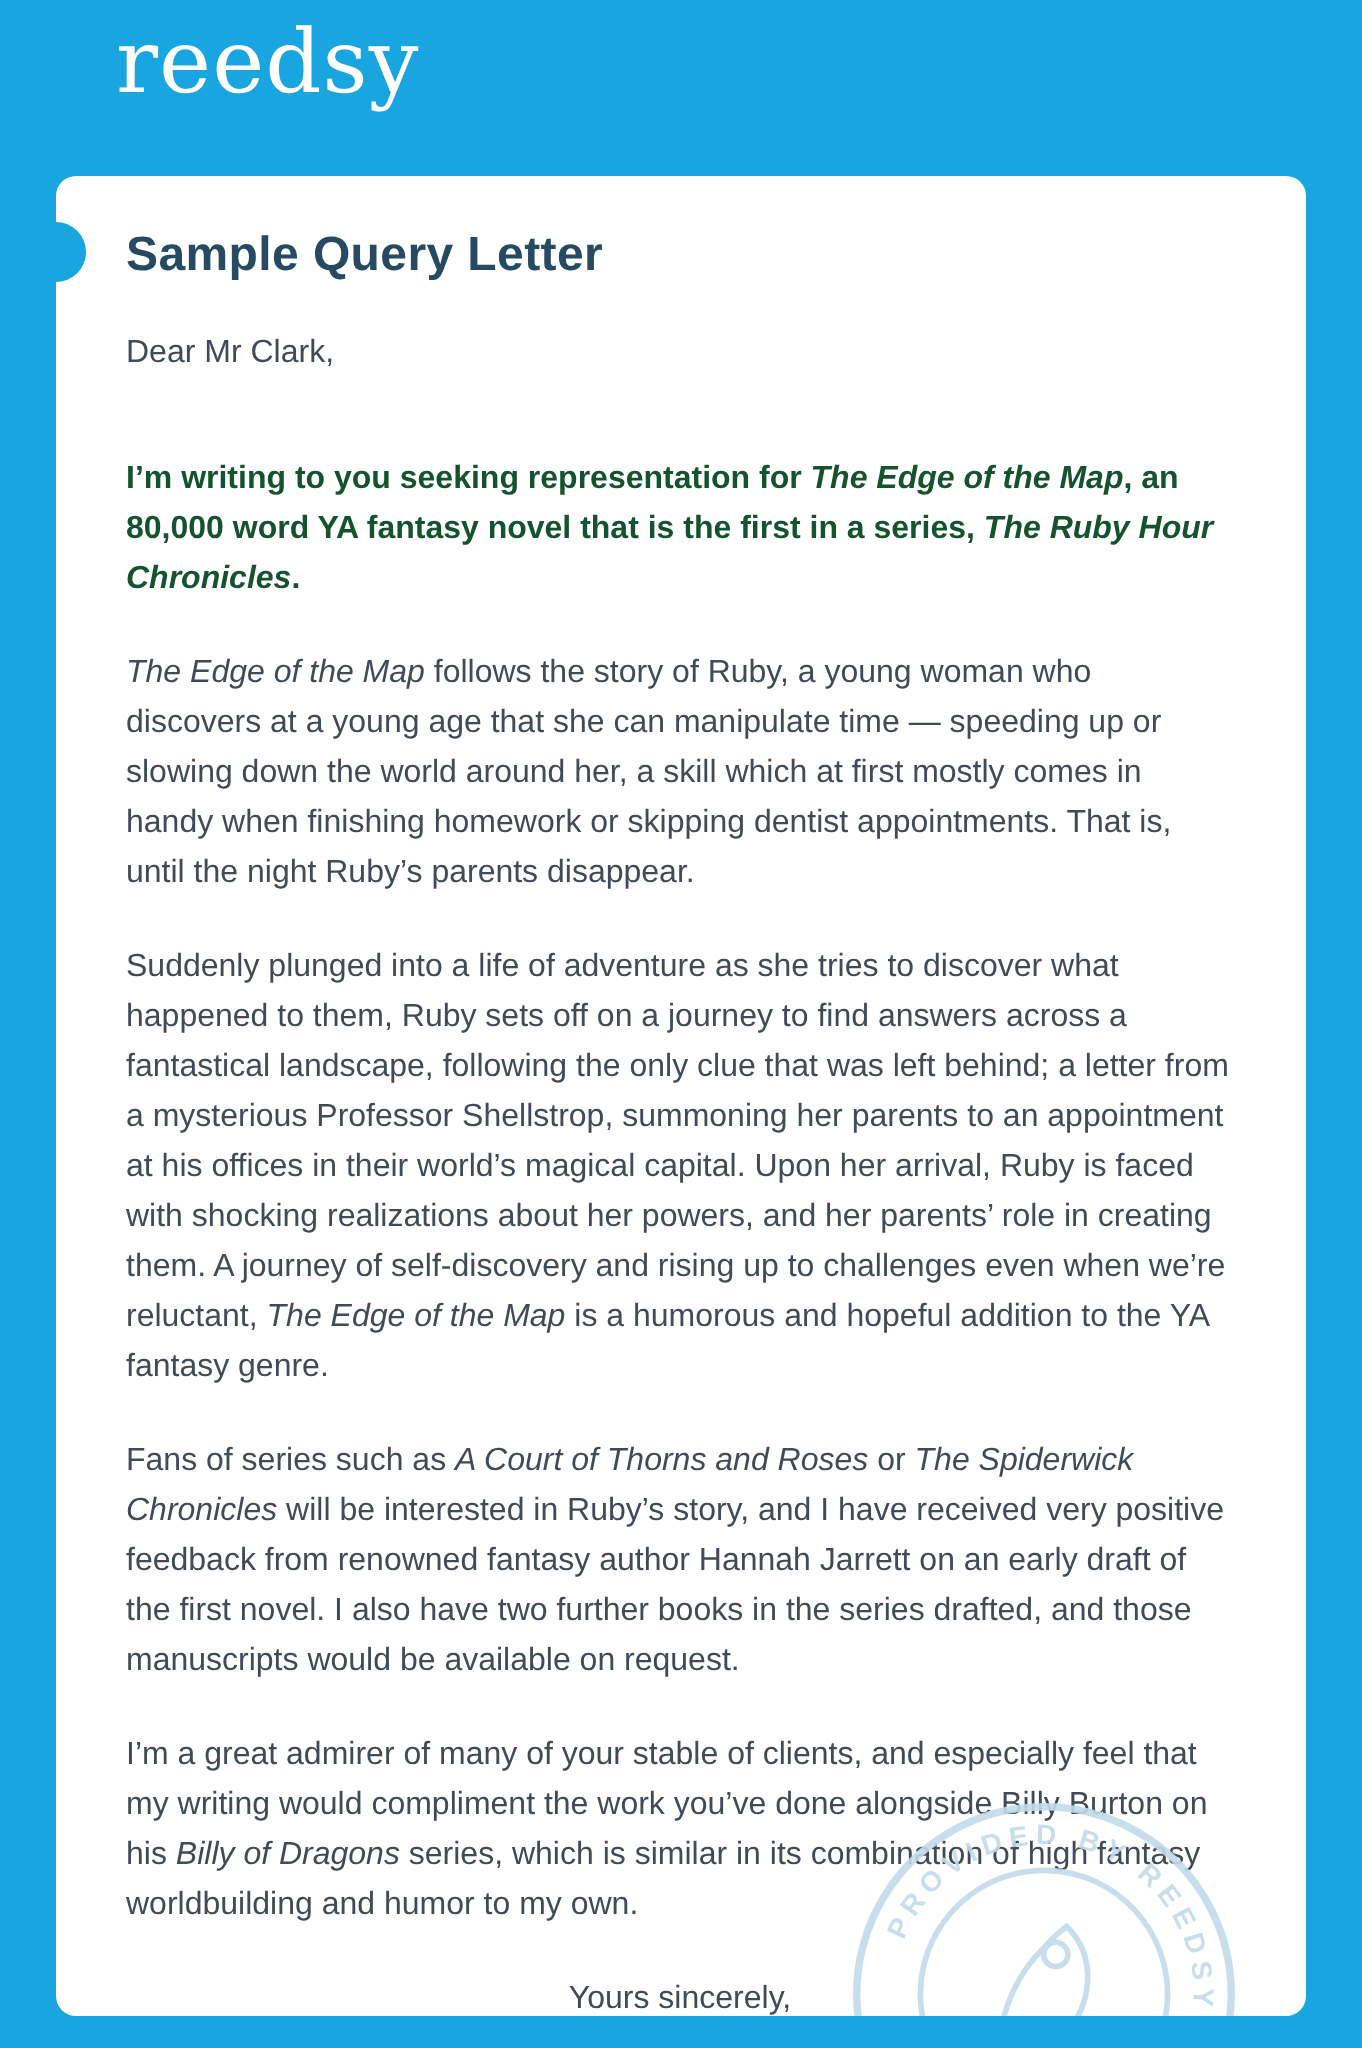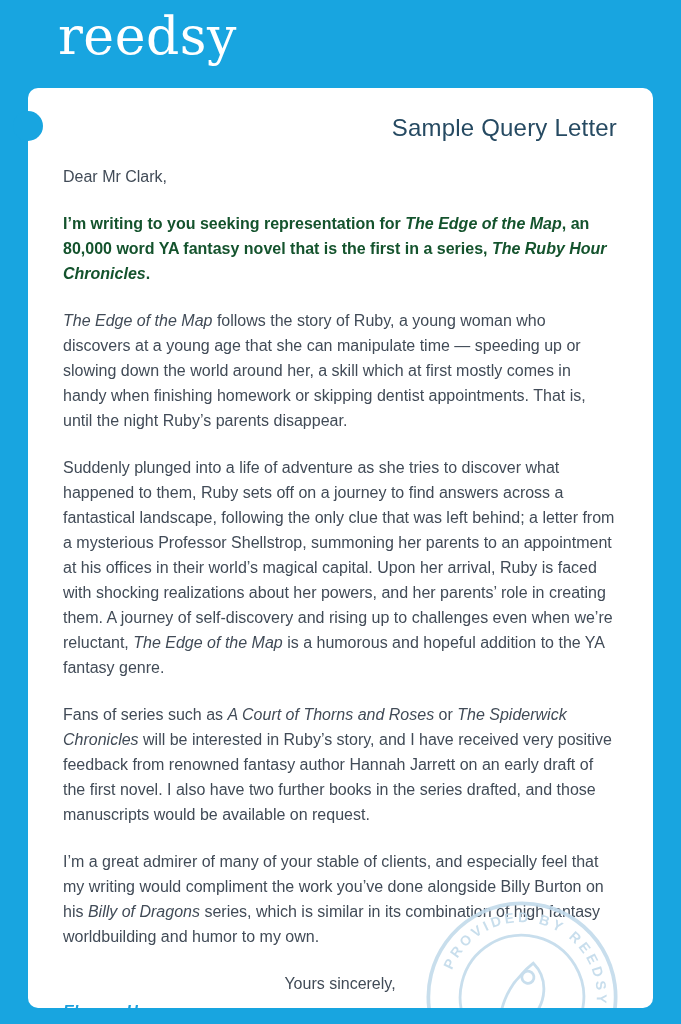--- a/index.html
+++ b/index.html
@@ -6,34 +6,34 @@
   body {
     width:681px; height:1024px;
     background:#18a5e0;
     position:relative;
     overflow:hidden;
     font-family:"Liberation Sans","DejaVu Sans",sans-serif;
   }
   .logo {
     position:absolute; top:6px; left:58px;
     font-family:"DejaVu Serif","Liberation Serif",serif;
-    font-size:52px; color:#ffffff; letter-spacing:0.5px;
+    font-size:44px; color:#ffffff; letter-spacing:0.5px;
   }
   .card {
     position:absolute; left:28px; right:28px; top:88px; bottom:16px;
     background:#ffffff; border-radius:10px;
     padding:26px 36px 0 35px; box-sizing:border-box;
     overflow:hidden;
   }
   .title {
     margin:0 0 22px 0;
-    font-size:24px; font-weight:400; color:#264a62; letter-spacing:0.2px;text-align:right;
+    font-size:24px; font-weight:700; color:#264a62; letter-spacing:0.2px;
   }
   .letter { font-size:16px; color:#414b57; line-height:25px; }
-  .salutation { margin:0 0 22px 0; }
+  .salutation { margin:0 0 38px 0; }
   .para { margin:0 0 22px 0; }
   .para.bold { font-weight:700; color:#14532d; }
   .it { font-style:italic; }
   .closing { margin:0;text-align:center; }
   .signature {
     margin:3px 0 0 0;
     color:#1b9fdc; font-weight:700; font-style:italic;
   }
   .notch {
     position:absolute; left:13px; top:111px;

